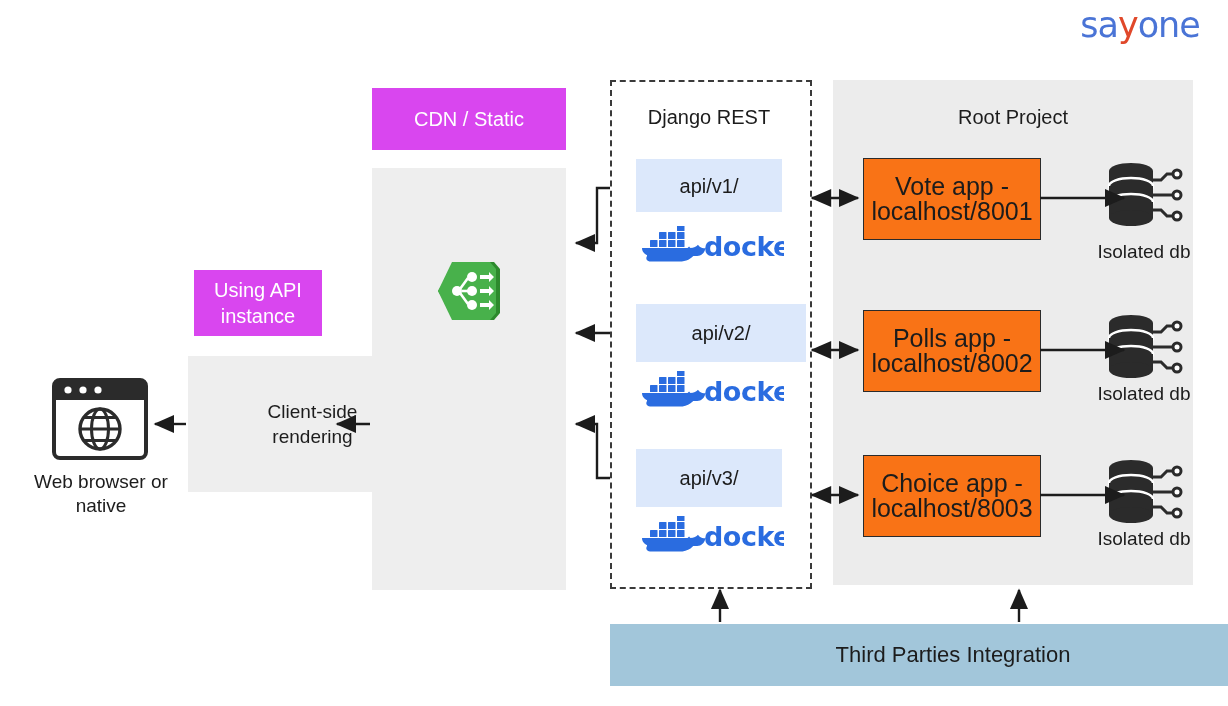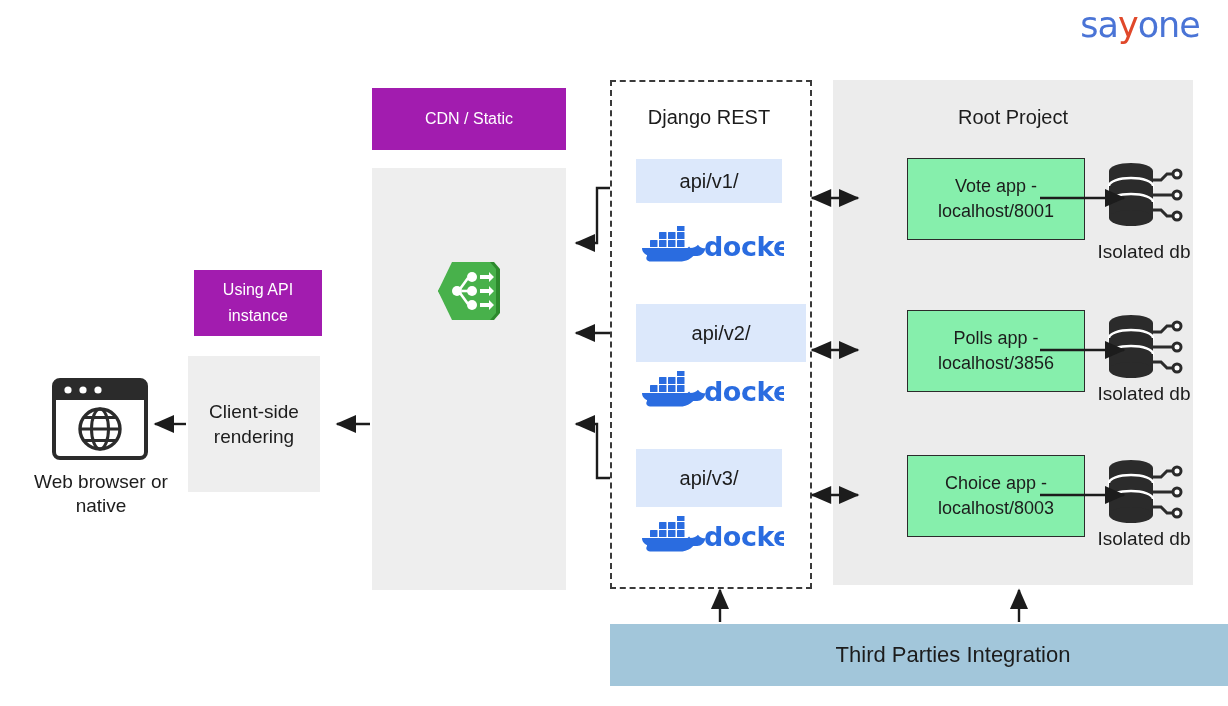--- a/index.html
+++ b/index.html
@@ -15,32 +15,32 @@
   #logo{top:4px;left:1070px;width:140px;height:42px;}
   #logo .word{
     font-size:35px;letter-spacing:-1px;font-weight:400;
     font-family:"DejaVu Sans",sans-serif;
     color:#4a74d6;line-height:42px;white-space:nowrap;
   }
   #logo .y{color:#e0482a;}
 
   
   .darkbox{
-    background:#a21caf;color:#ffffff;
-    font-size:16px;line-height:26px;font-weight:400;
+    background:#d946ef;color:#ffffff;
+    font-size:20px;line-height:26px;font-weight:400;
   }
 
   
   .graybox{background:#eeeeee;}
   .grayregion{background:#ececec;}
 
   
   .appbox{
-    background:#86efac;border:1.5px solid #2b2b2b;
-    font-size:18px;line-height:25px;margin-left:44px;
+    background:#f97316;border:1.5px solid #2b2b2b;
+    font-size:25px;line-height:25px;
   }
 
   
   .apibox{
     background:#dce8fb;font-size:20px;line-height:26px;
   }
 
   
   .dashbox{border:2px dashed #3a3a3a;background:transparent;}
 
@@ -82,21 +82,21 @@
     <circle cx="48" cy="51" r="20" fill="none" stroke="#2b2b2b" stroke-width="3.4"></circle>
     <ellipse cx="48" cy="51" rx="8.5" ry="20" fill="none" stroke="#2b2b2b" stroke-width="3"></ellipse>
     <line x1="28" y1="51" x2="68" y2="51" stroke="#2b2b2b" stroke-width="3"></line>
     <path d="M31.5 39.5h33M31.5 62.5h33" stroke="#2b2b2b" stroke-width="3" fill="none"></path>
   </svg>
 </div>
 <div class="abs caption" id="browser-caption" style="left:18px;top:470px;width:166px;">Web browser or native</div>
 
 <div class="abs ctr darkbox" id="using-api" style="left:194px;top:270px;width:128px;height:66px;">Using API instance</div>
 
-<div class="abs ctr graybox" id="client-side" style="left:188px;top:356px;width:132px;height:136px;font-size:19px;line-height:25px;">Client-side rendering</div>
+<div class="abs ctr graybox" id="client-side" style="left:188px;top:356px;width:163px;height:136px;font-size:19px;line-height:25px;padding-left:43px;">Client-side rendering</div>
 
 <div class="abs ctr darkbox" id="cdn-static" style="left:372px;top:88px;width:194px;height:62px;">CDN / Static</div>
 
 <div class="abs graybox" id="nginx-panel" style="left:372px;top:168px;width:194px;height:422px;">
   <div class="ctr" style="position:absolute;left:64px;top:92px;">
     <svg class="nginx-ico" viewBox="0 0 66 62">
       <path d="M20 2h38l6 7v44l-6 7H20L2 31z" fill="#2d8a2d"></path>
       <path d="M16 2h38l6 7v44l-6 7H16L2 31z" fill="#48b14b"></path>
       <circle cx="21" cy="31" r="5" fill="#ffffff"></circle>
       <circle cx="36" cy="17" r="5" fill="#ffffff"></circle>
@@ -109,21 +109,21 @@
         <path d="M44 29h9v-3l5 5-5 5v-3h-9z"></path>
         <path d="M44 43h9v-3l5 5-5 5v-3h-9z"></path>
       </g>
     </svg>
   </div>
 </div>
 
 <div class="abs dashbox" id="django-panel" style="left:610px;top:80px;width:198px;height:505px;"></div>
 <div class="abs ctr sectitle" id="django-title" style="left:610px;top:104px;width:198px;height:26px;">Django REST</div>
 
-<div class="abs ctr apibox" id="api-0" style="left:636px;top:159px;width:146px;height:44px;">api/v1/</div>
+<div class="abs ctr apibox" id="api-0" style="left:636px;top:159px;width:146px;height:53px;">api/v1/</div>
 <div class="abs ctr" id="docker-0" style="left:634px;top:226px;width:150px;height:38px;">
   <svg class="docker-ico" viewBox="0 0 150 38">
     <g fill="#2a6ce0">
       <rect x="16" y="14" width="7.5" height="7" rx="0.6"></rect>
       <rect x="25" y="14" width="7.5" height="7" rx="0.6"></rect>
       <rect x="34" y="14" width="7.5" height="7" rx="0.6"></rect>
       <rect x="43" y="14" width="7.5" height="7" rx="0.6"></rect>
       <rect x="25" y="6" width="7.5" height="7" rx="0.6"></rect>
       <rect x="34" y="6" width="7.5" height="7" rx="0.6"></rect>
       <rect x="43" y="6" width="7.5" height="7" rx="0.6"></rect>
@@ -195,21 +195,21 @@
     </g>
     <g fill="#ffffff" stroke="#2b2b2b" stroke-width="3">
       <circle cx="73" cy="14" r="4"></circle>
       <circle cx="73" cy="35" r="4"></circle>
       <circle cx="73" cy="56" r="4"></circle>
     </g>
   </svg>
 </div>
 <div class="abs caption" id="db-cap-0" style="left:1074px;top:240px;width:140px;">Isolated db</div>
 
-<div class="abs ctr appbox" id="app-1" style="left:863px;top:310px;width:176px;height:80px;">Polls app - localhost/3856</div>
+<div class="abs ctr appbox" id="app-1" style="left:863px;top:310px;width:176px;height:80px;">Polls app - localhost/8002</div>
 <div class="abs" id="db-1" style="left:1104px;top:312px;">
   <svg class="db-ico" viewBox="0 0 80 76">
     <g fill="#2b2b2b">
       <ellipse cx="27" cy="11" rx="22" ry="8"></ellipse>
       <rect x="5" y="11" width="44" height="15"></rect>
       <ellipse cx="27" cy="26" rx="22" ry="8" fill="#2b2b2b" stroke="#ffffff" stroke-width="2.5"></ellipse>
       <rect x="5" y="26" width="44" height="16"></rect>
       <ellipse cx="27" cy="42" rx="22" ry="8" fill="#2b2b2b" stroke="#ffffff" stroke-width="2.5"></ellipse>
       <rect x="5" y="42" width="44" height="16"></rect>
       <ellipse cx="27" cy="58" rx="22" ry="8"></ellipse>

